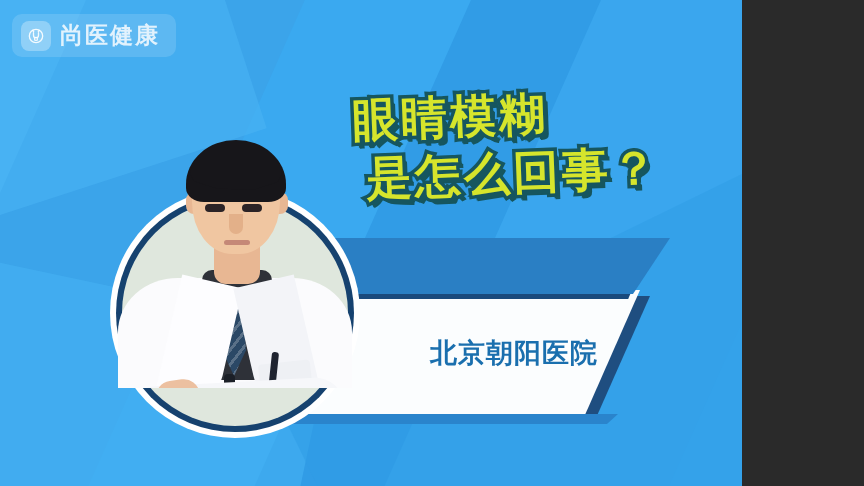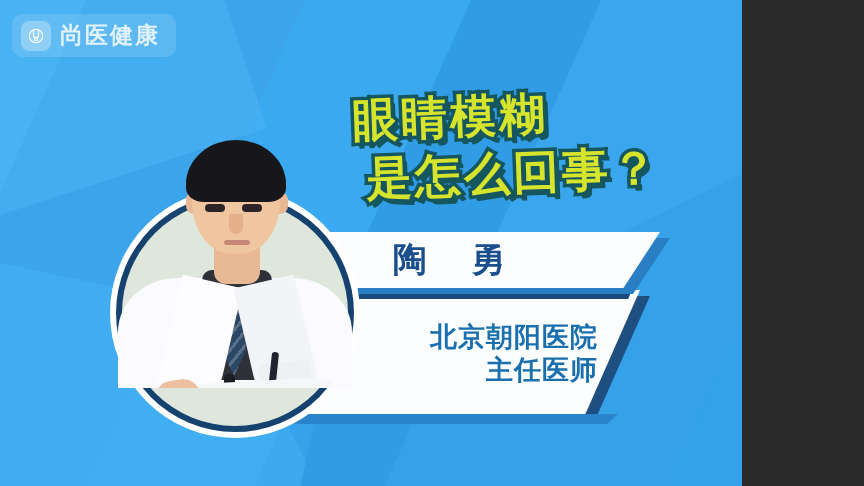--- a/index.html
+++ b/index.html
@@ -424,27 +424,23 @@
     <div class="hl-line hl-1">眼睛模糊</div>
     <div class="hl-line hl-2">是怎么回事？</div>
   </div>
 
   <div class="cred-shadow"></div>
   <div class="cred-panel"></div>
   <div class="cred-topbar"></div>
   <div class="cred-botbar"></div>
   <div class="cred-lines">
     <div class="cred-line">北京朝阳医院</div>
-    <div class="cred-line">主任医师</div>
   </div>
 
   <div class="name-shadow"></div>
-  <div class="name-banner">
-    <span class="name-text">陶 勇</span>
-  </div>
 
   <div class="portrait-wrap">
     <div class="ring-outer"></div>
     <div class="ring-inner"></div>
     <div class="photo-clip"></div>
   </div>
 
   <div class="head-overflow">
     <div class="coat"></div>
     <div class="shirt"></div>

